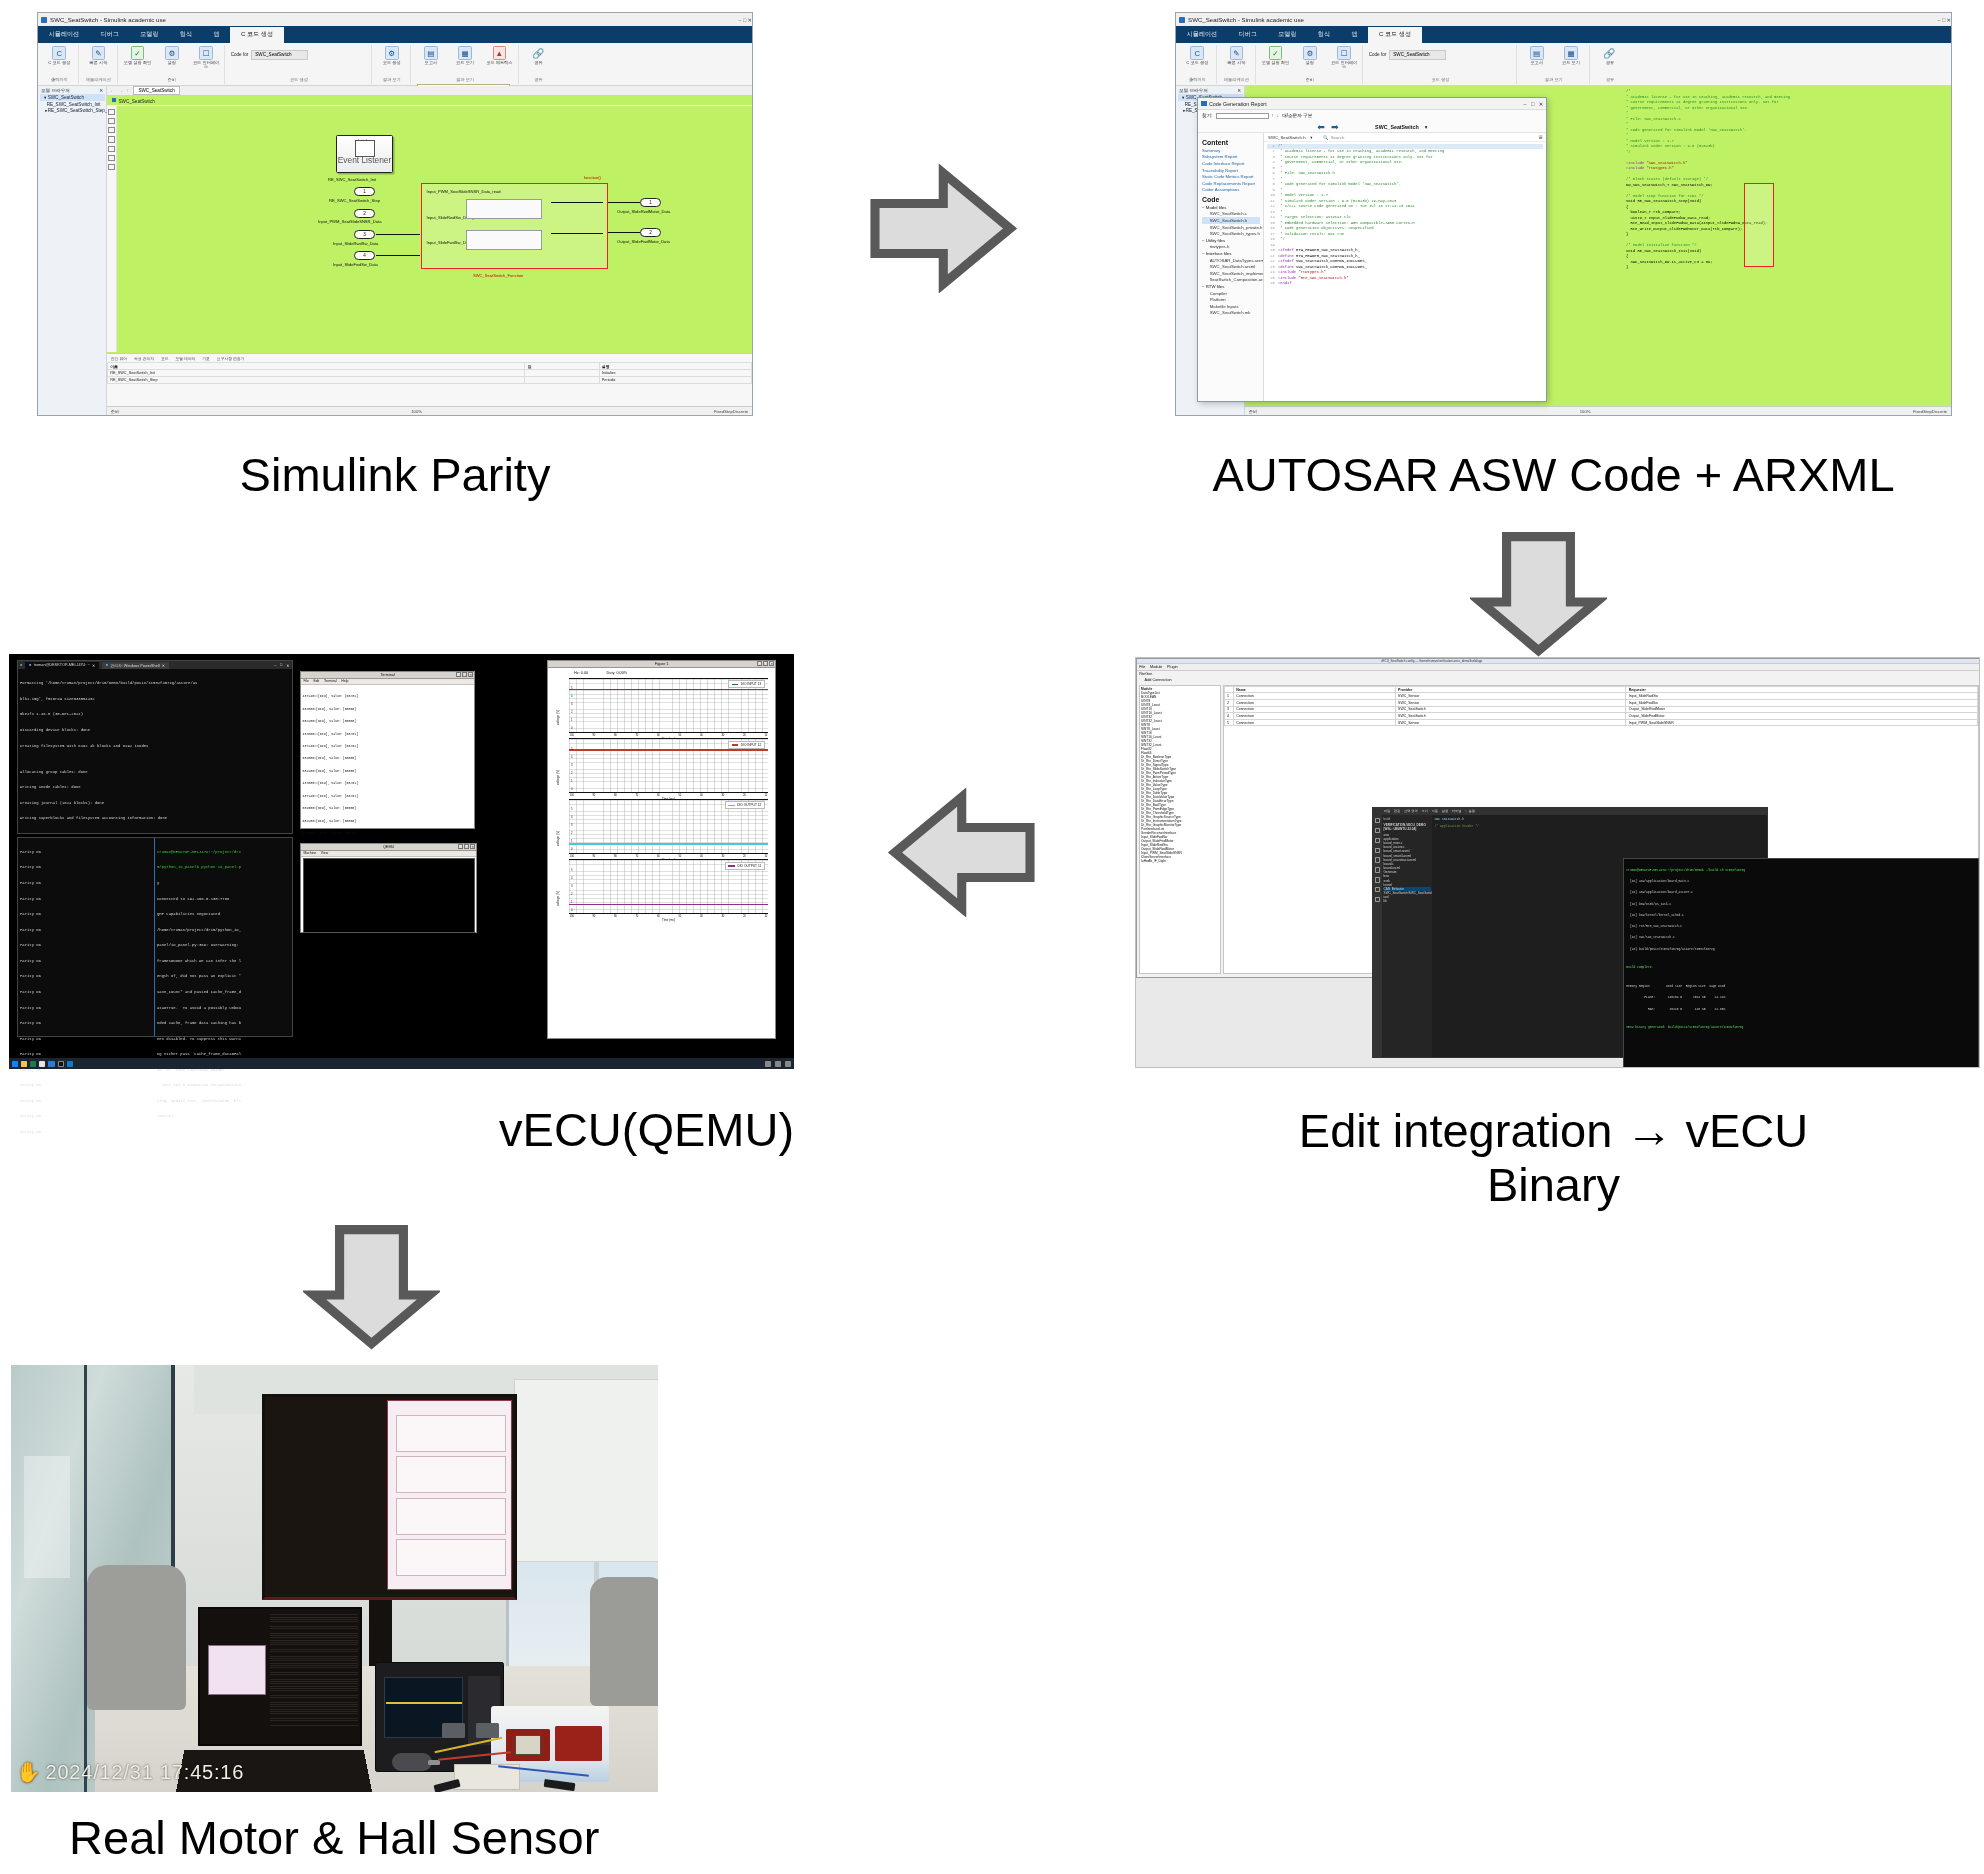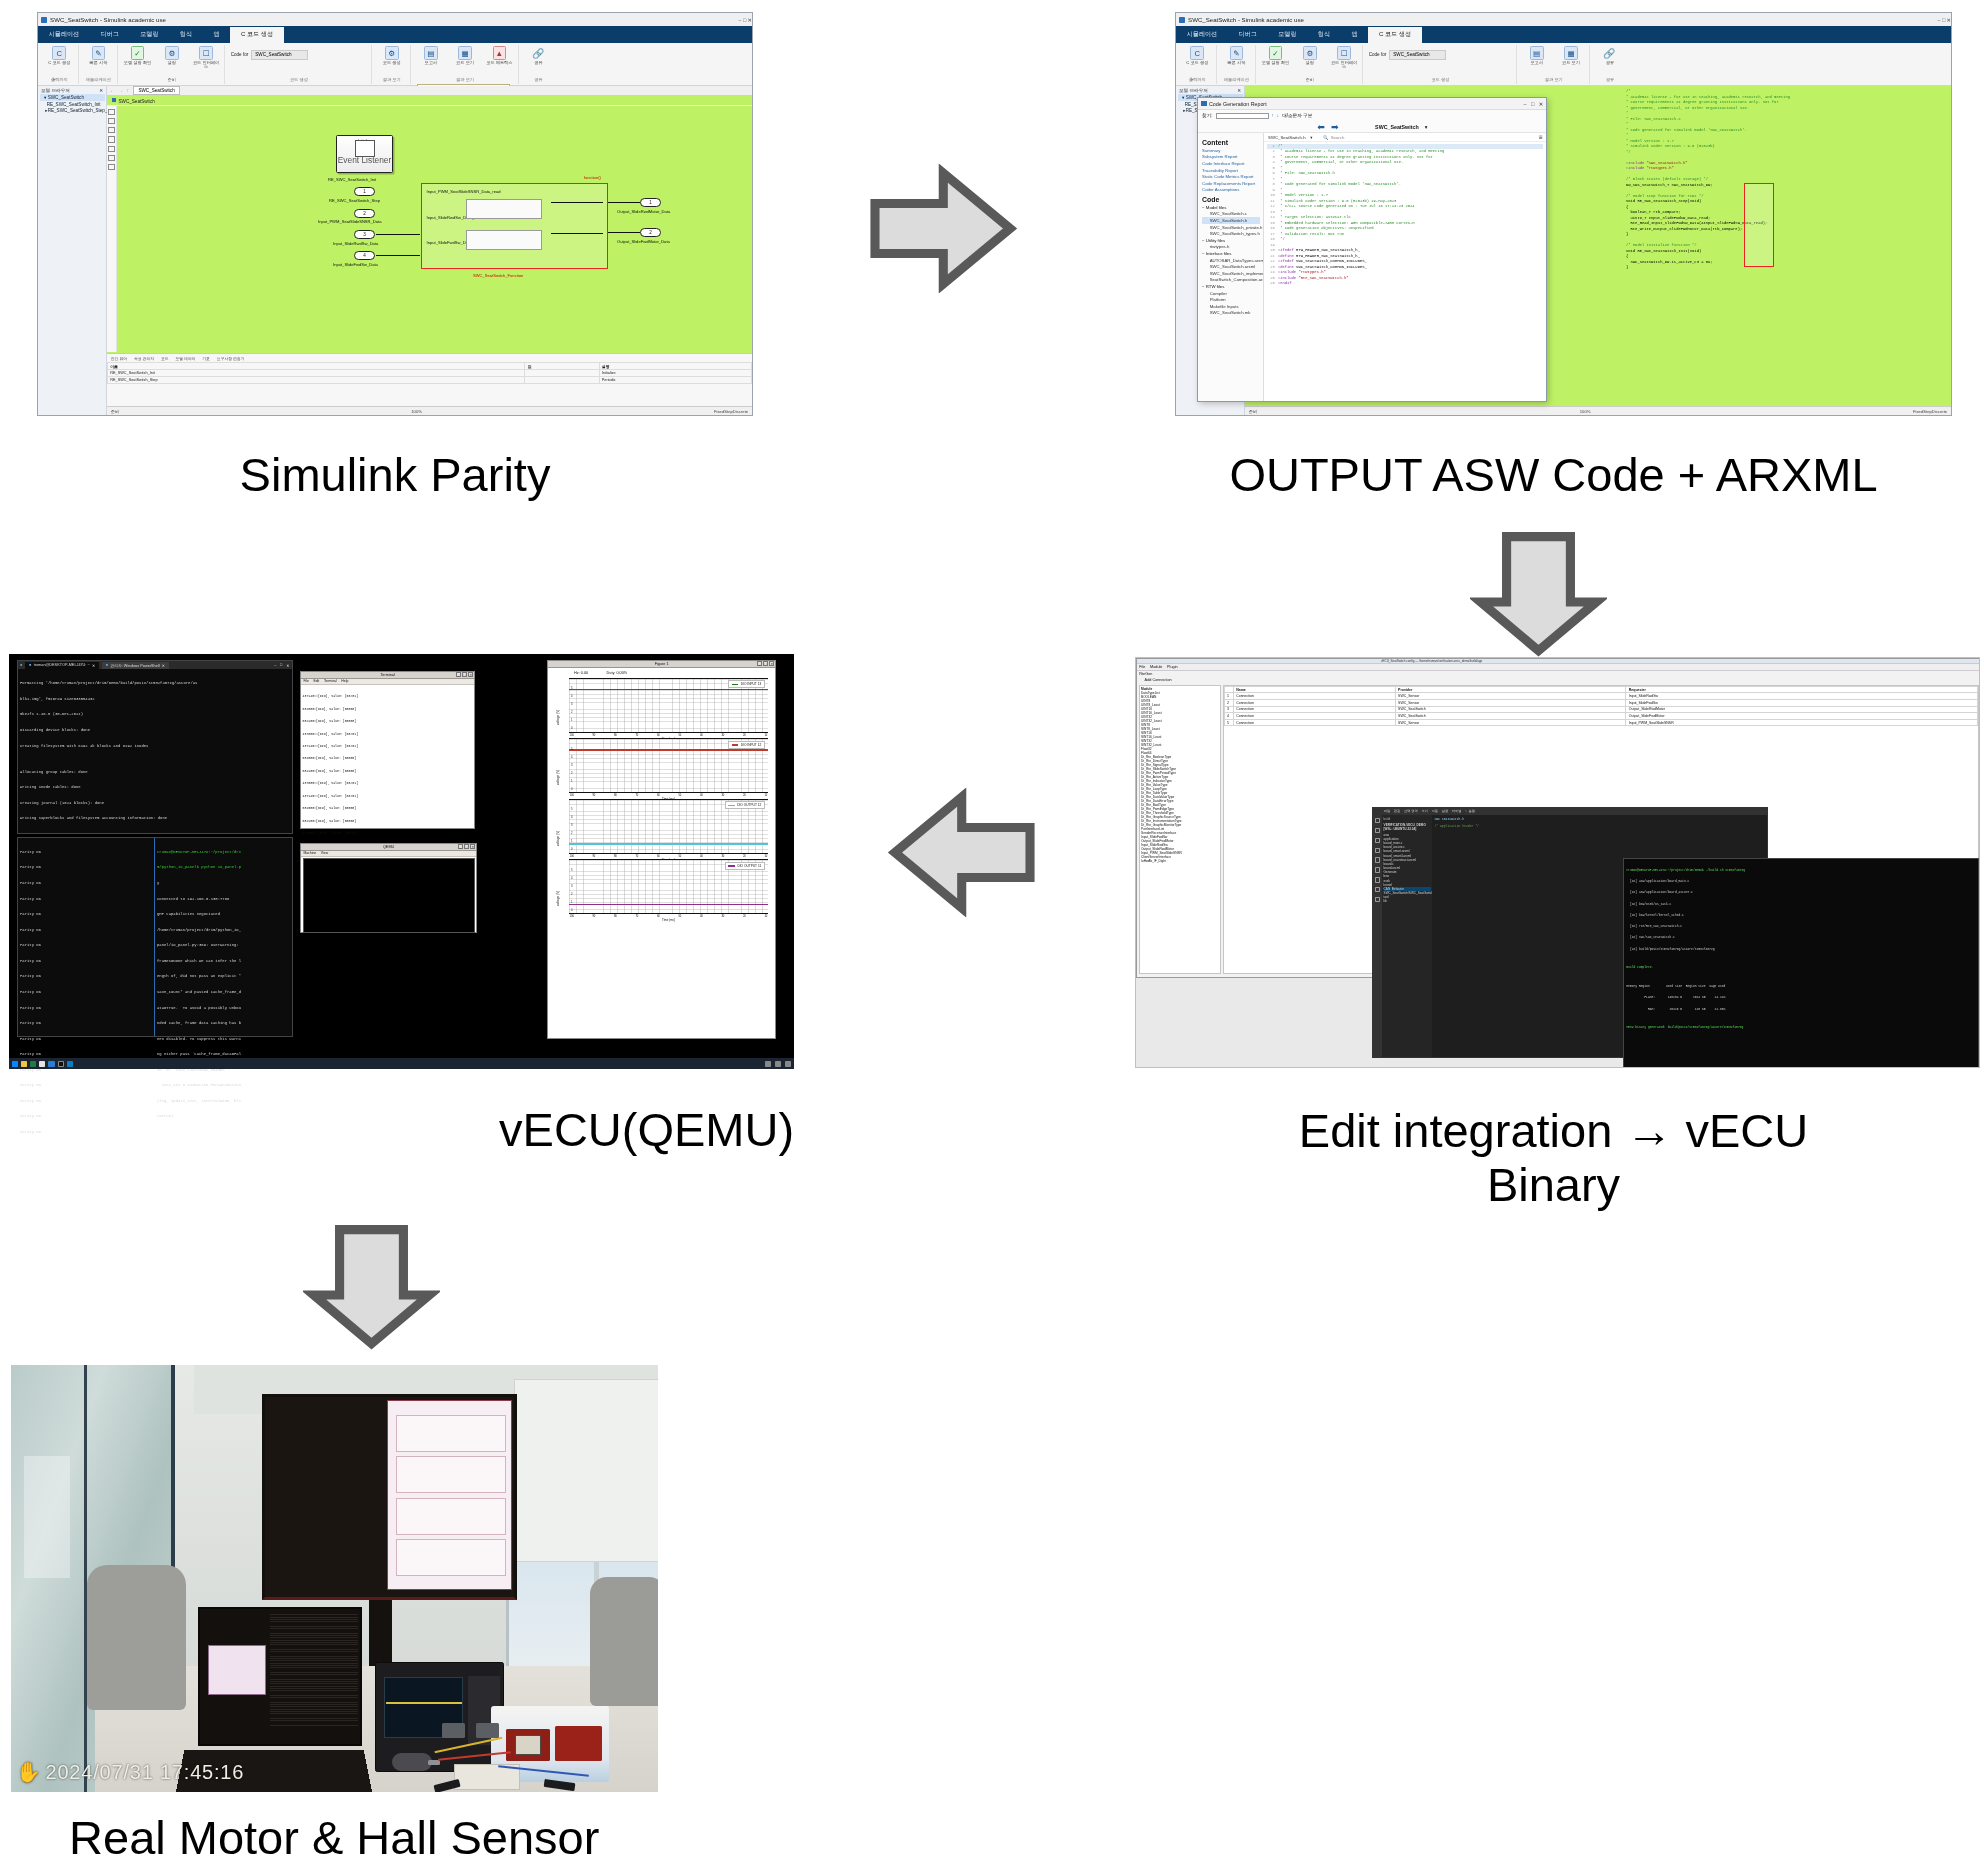--- a/index.html
+++ b/index.html
@@ -673,21 +673,21 @@
           <div><span class="ln">23</span><span class="pre">#define</span> SWC_SeatSwitch_COMMON_INCLUDES_</div>
           <div><span class="ln">24</span><span class="pre">#include</span> <span class="str">"rtwtypes.h"</span></div>
           <div><span class="ln">25</span><span class="pre">#include</span> <span class="str">"Rte_SWC_SeatSwitch.h"</span></div>
           <div><span class="ln">26</span><span class="pre">#endif</span></div>
         </div>
       </div>
     </div>
   </div>
 </div>
 
-<div class="caption" style="left:1127px; top:448px; width:853px;">OUTPUT ASW Code + ARXML</div>
+<div class="caption" style="left:1127px; top:448px; width:853px;">AUTOSAR ASW Code + ARXML</div>
 
 <svg class="arrow" style="left:1470px; top:526px;" width="137" height="133" viewBox="0 0 180 175">
   <polygon points="48,14 132,14 132,100 166,100 90,164 14,100 48,100" fill="#DCDCDC" stroke="#595959" stroke-width="12" stroke-linejoin="miter"></polygon>
 </svg>
 
 <div class="ss" style="left:1135px; top:657px; width:845px; height:411px; background:#e9e9e9; border:0.8px solid #c0c0c0;">
 
   <div class="ci" style="left:0; top:0; width:845px; height:320px;">
     <div style="height:5.3px;background:#dfe6ef;border-bottom:0.8px solid #c4ccd6;font-size:3px;color:#334;padding-left:244px">vECU_SeatSwitch config — /home/truman/verification-vecu_demo/build/app</div>
     <div class="ci-menu">
@@ -1212,18 +1212,18 @@
   <div class="ph-wall" style="left:431px; top:358px; width:23px; height:15.2px; background:#5b5f63; border-radius:1.5px;"></div>
   <div class="ph-wall" style="left:465px; top:358px; width:23px; height:15.2px; background:#5b5f63; border-radius:1.5px;"></div>
 
   <div class="ph-wall" style="left:76px; top:200px; width:99px; height:145px;
               background:#9d9d9a; border-radius:20px 20px 6.1px 6.1px;"></div>
   <div class="ph-wall" style="left:579px; top:212px; width:76px; height:129px;
               background:#9b9b98; border-radius:17px 17px 6.1px 6.1px;"></div>
 
   <div class="ph-ts">
     <span>✋</span>
-    <span>2024/07/31 17:45:16</span>
+    <span>2024/12/31 17:45:16</span>
   </div>
 </div>
 
 <div class="caption" style="left:10.7px; top:1811px; width:647px;">Real Motor &amp; Hall Sensor</div>
 
 
 </body></html>

